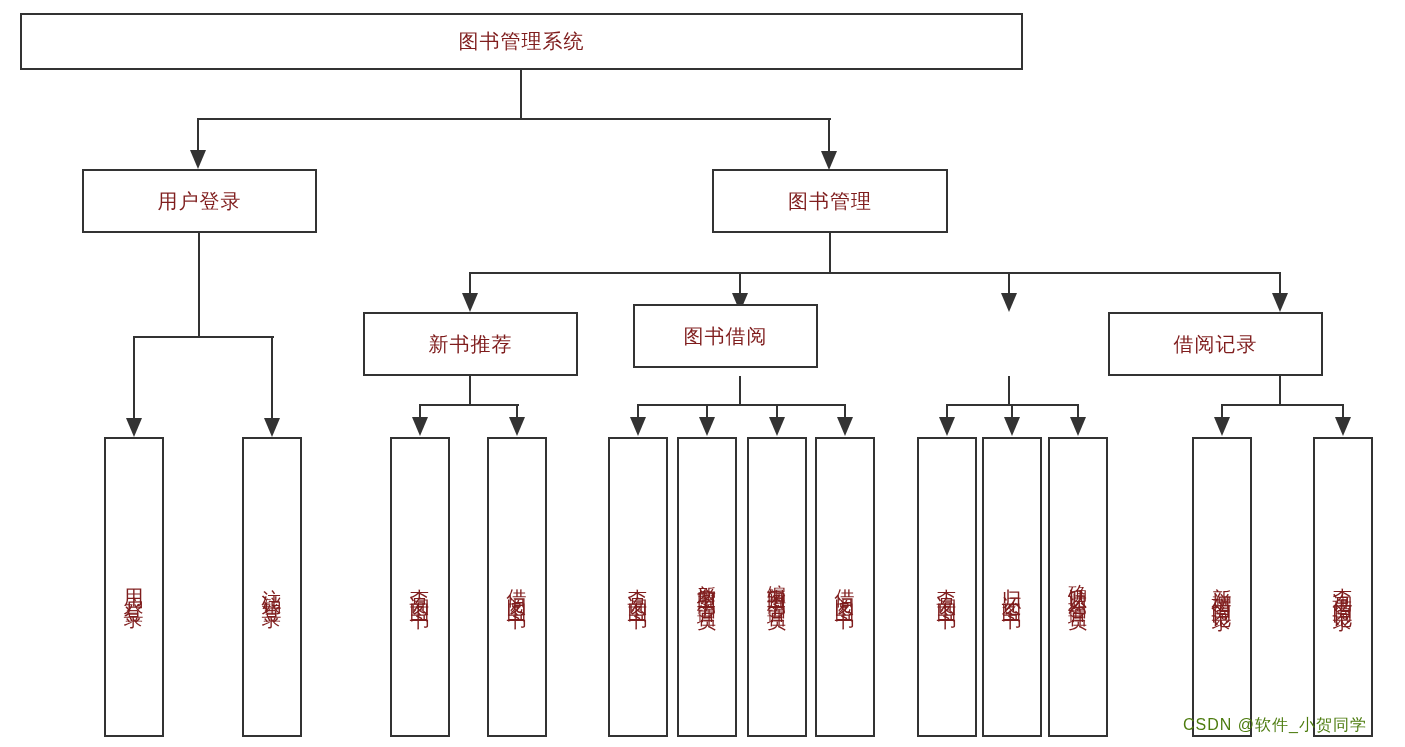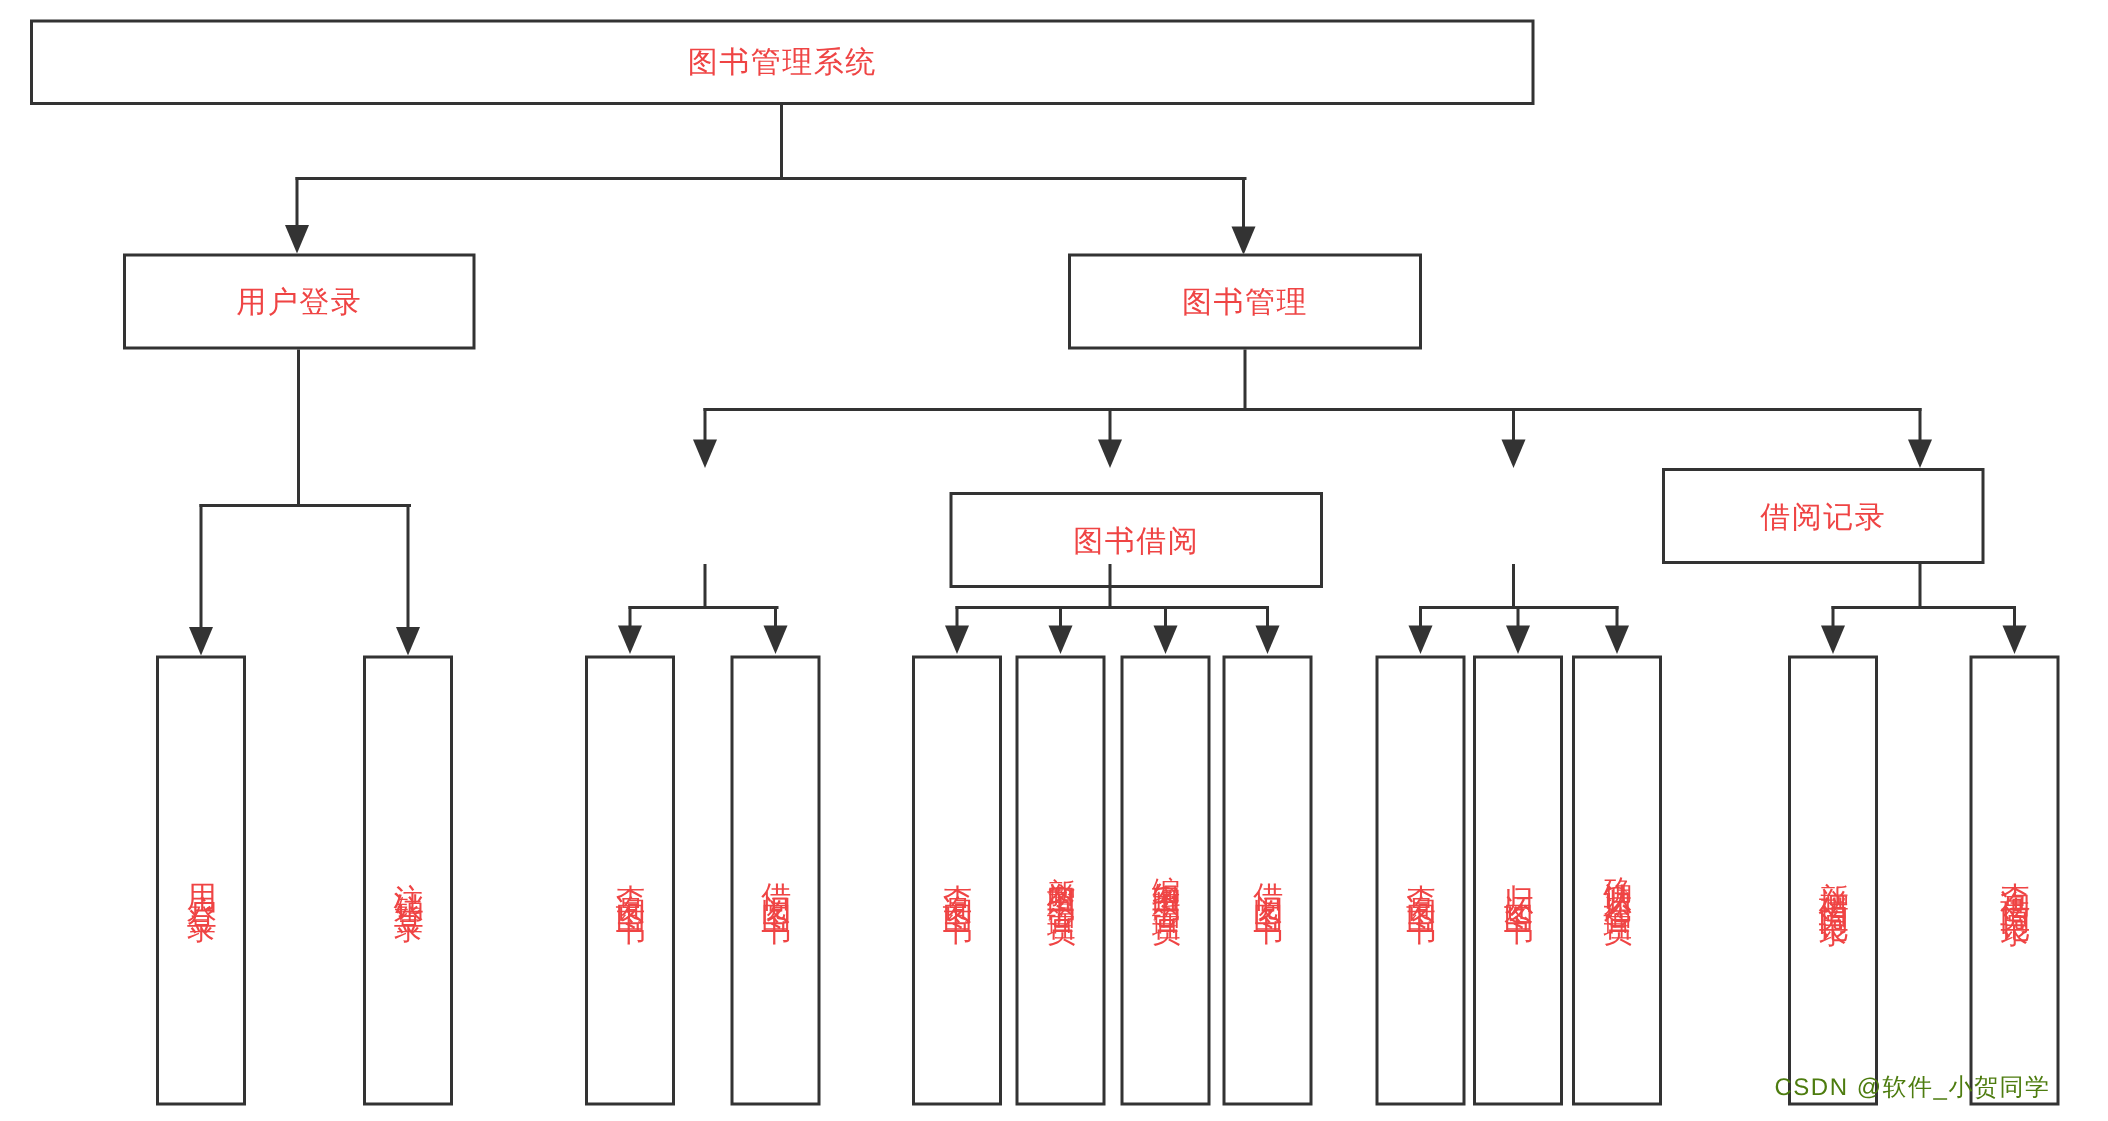--- a/index.html
+++ b/index.html
@@ -3,21 +3,21 @@
 <meta charset="utf-8">
 <style>
   * { margin:0; padding:0; box-sizing:border-box; }
   html,body { width:1405px; height:747px; background:#ffffff; overflow:hidden; }
   body { font-family:"Liberation Sans","DejaVu Sans",sans-serif; }
   .canvas { position:relative; width:1405px; height:747px; background:#ffffff; }
 
   .node {
     position:absolute; background:#ffffff; border:2px solid #333333;
     display:flex; align-items:center; justify-content:center;
-    font-size:20px; color:#ef4444; letter-spacing:1px;
+    font-size:20px; color:#7f1d1d; letter-spacing:1px;
   }
   .vnode { font-size:20px; }
   .vnode .vtext {
     writing-mode:vertical-rl; text-orientation:mixed;
     letter-spacing:7px; line-height:1;
   }
 
   .hline { position:absolute; height:2px; background:#333333; }
   .vline { position:absolute; width:2px; background:#333333; }
   .arrow-down {
@@ -64,21 +64,24 @@
   <div class="hline" style="left:469px; top:272px; width:812px;"></div>
   <div class="vline" style="left:469px; top:272px; height:23px;"></div>
   <div class="arrow-down" style="left:462px; top:293px;"></div>
   <div class="vline" style="left:739px; top:272px; height:23px;"></div>
   <div class="arrow-down" style="left:732px; top:293px;"></div>
   <div class="vline" style="left:1008px; top:272px; height:23px;"></div>
   <div class="arrow-down" style="left:1001px; top:293px;"></div>
   <div class="vline" style="left:1279px; top:272px; height:23px;"></div>
   <div class="arrow-down" style="left:1272px; top:293px;"></div>
 
-  <div class="node" style="left:633px; top:328px; width:249px; height:64px;">
+  <div class="node" style="left:363px; top:312px; width:215px; height:64px;">
+    <span>新书推荐</span>
+  </div>
+  <div class="node" style="left:633px; top:304px; width:185px; height:64px;">
     <span>图书借阅</span>
   </div>
   <div class="node" style="left:1108px; top:312px; width:215px; height:64px;">
     <span>借阅记录</span>
   </div>
 
   <div class="vline" style="left:469px; top:376px; height:30px;"></div>
   <div class="hline" style="left:419px; top:404px; width:100px;"></div>
   <div class="vline" style="left:419px; top:404px; height:14px;"></div>
   <div class="arrow-down" style="left:412px; top:417px;"></div>

